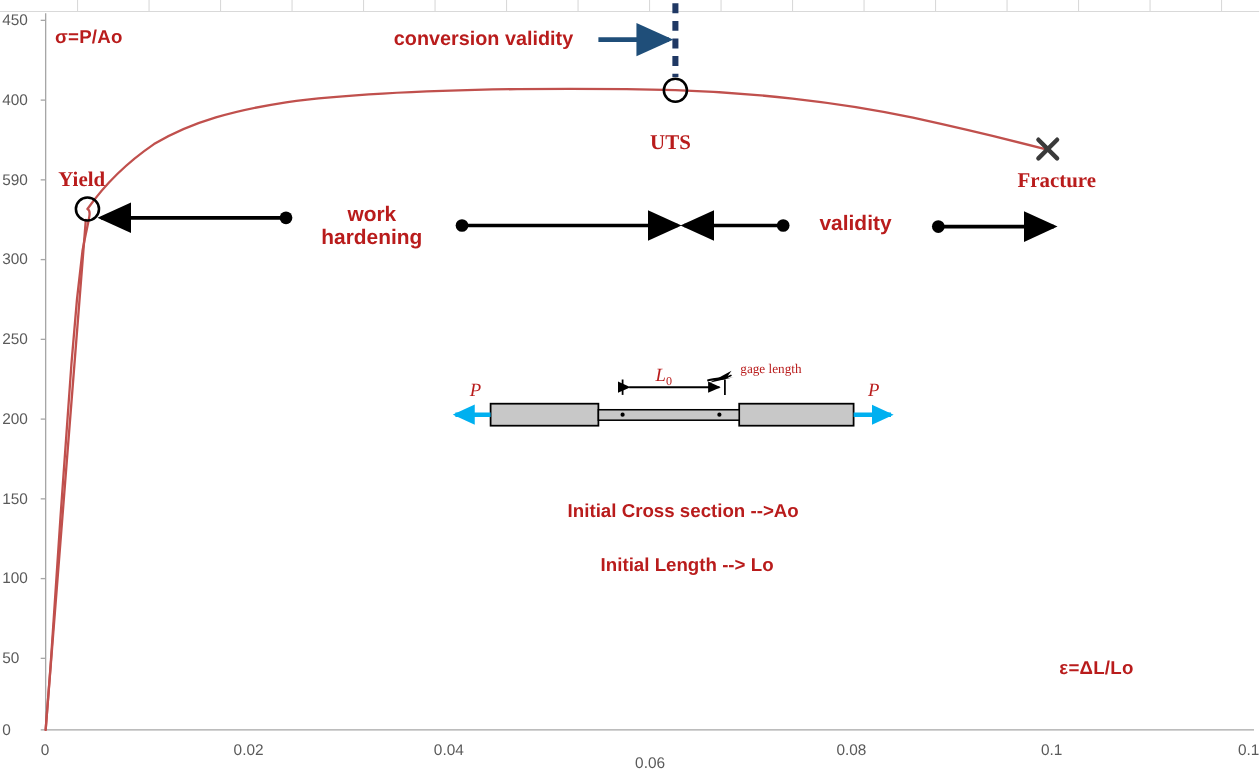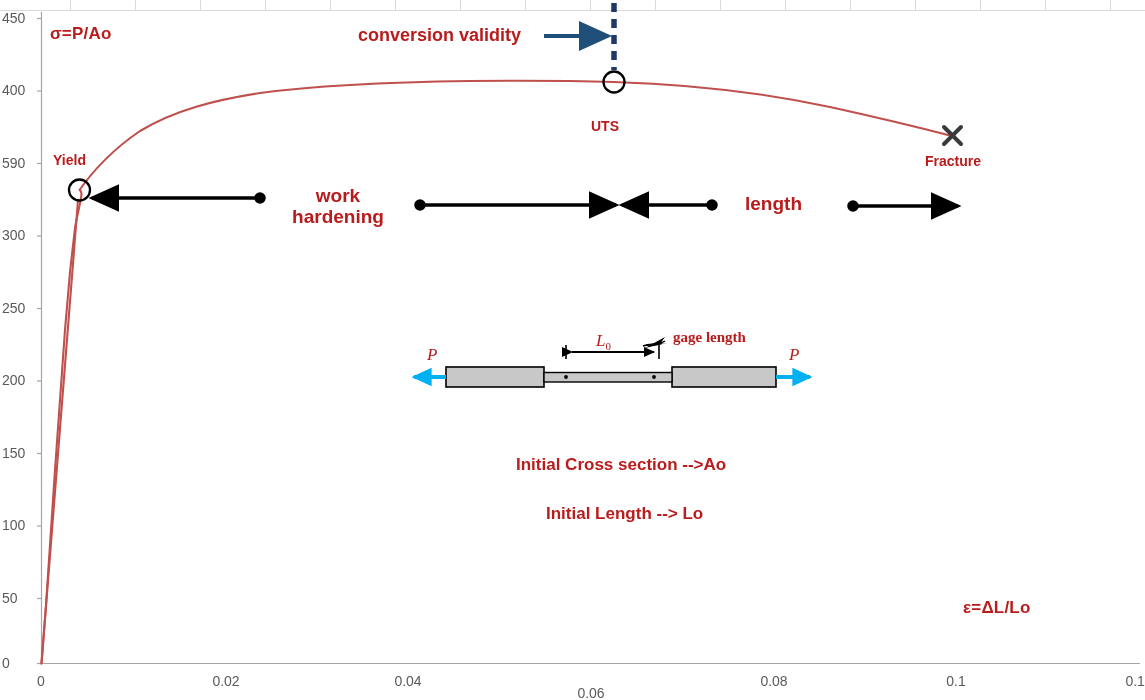--- a/index.html
+++ b/index.html
@@ -48,37 +48,38 @@
     font-weight: bold;
     color: #b91c1c;
     white-space: nowrap;
     line-height: 1.12;
   }
   .lbl-axis-title {
     font-size: 17px;
     letter-spacing: 0.2px;
   }
   .lbl-point {
-    font-size: 14px;
+    font-size: 19px;
+    font-family: Liberation Serif, serif;
   }
   .lbl-phase {
     font-size: 19px;
     text-align: center;
   }
   .lbl-conv {
     font-size: 18px;
   }
   .lbl-note {
     font-size: 17px;
     text-align: left;
   }
   .lbl-gage {
-    font-size: 15px;
+    font-size: 12px;
     font-family: "Liberation Serif", serif;
-    font-weight: bold;
+    font-weight: normal;
     text-align: center;
   }
   .lbl-force {
     font-size: 17px;
     font-family: "Liberation Serif", serif;
     font-style: italic;
     font-weight: normal;
   }
   .lbl-L0 {
     font-size: 17px;
@@ -237,21 +238,21 @@
   <div class="lbl lbl-point" style="left:591px; top:119px;">UTS</div>
   <div class="lbl lbl-point" style="left:912px; top:154px;margin-left:13px;">Fracture</div>
 
   <div class="lbl lbl-conv" style="left:358px; top:25px;">conversion validity</div>
 
   <div class="lbl lbl-phase" style="left:286px; top:185px; width:104px; margin-left:0;">
     <span>work</span><br>
     <span>hardening</span>
   </div>
 
-  <div class="lbl lbl-phase" style="left:745px; top:193px;">length</div>
+  <div class="lbl lbl-phase" style="left:745px; top:193px;">validity</div>
 
   <div class="lbl lbl-note" style="left:516px; top:455px;">Initial Cross section --&gt;Ao</div>
   <div class="lbl lbl-note" style="left:546px; top:504px;">Initial Length --&gt; Lo</div>
 
   <div class="lbl lbl-force" style="left:427px; top:345px;">P</div>
   <div class="lbl lbl-force" style="left:789px; top:345px;">P</div>
 
   <div class="lbl lbl-L0" style="left:596px; top:331px;">
     <span>L</span><sub>0</sub>
   </div>

